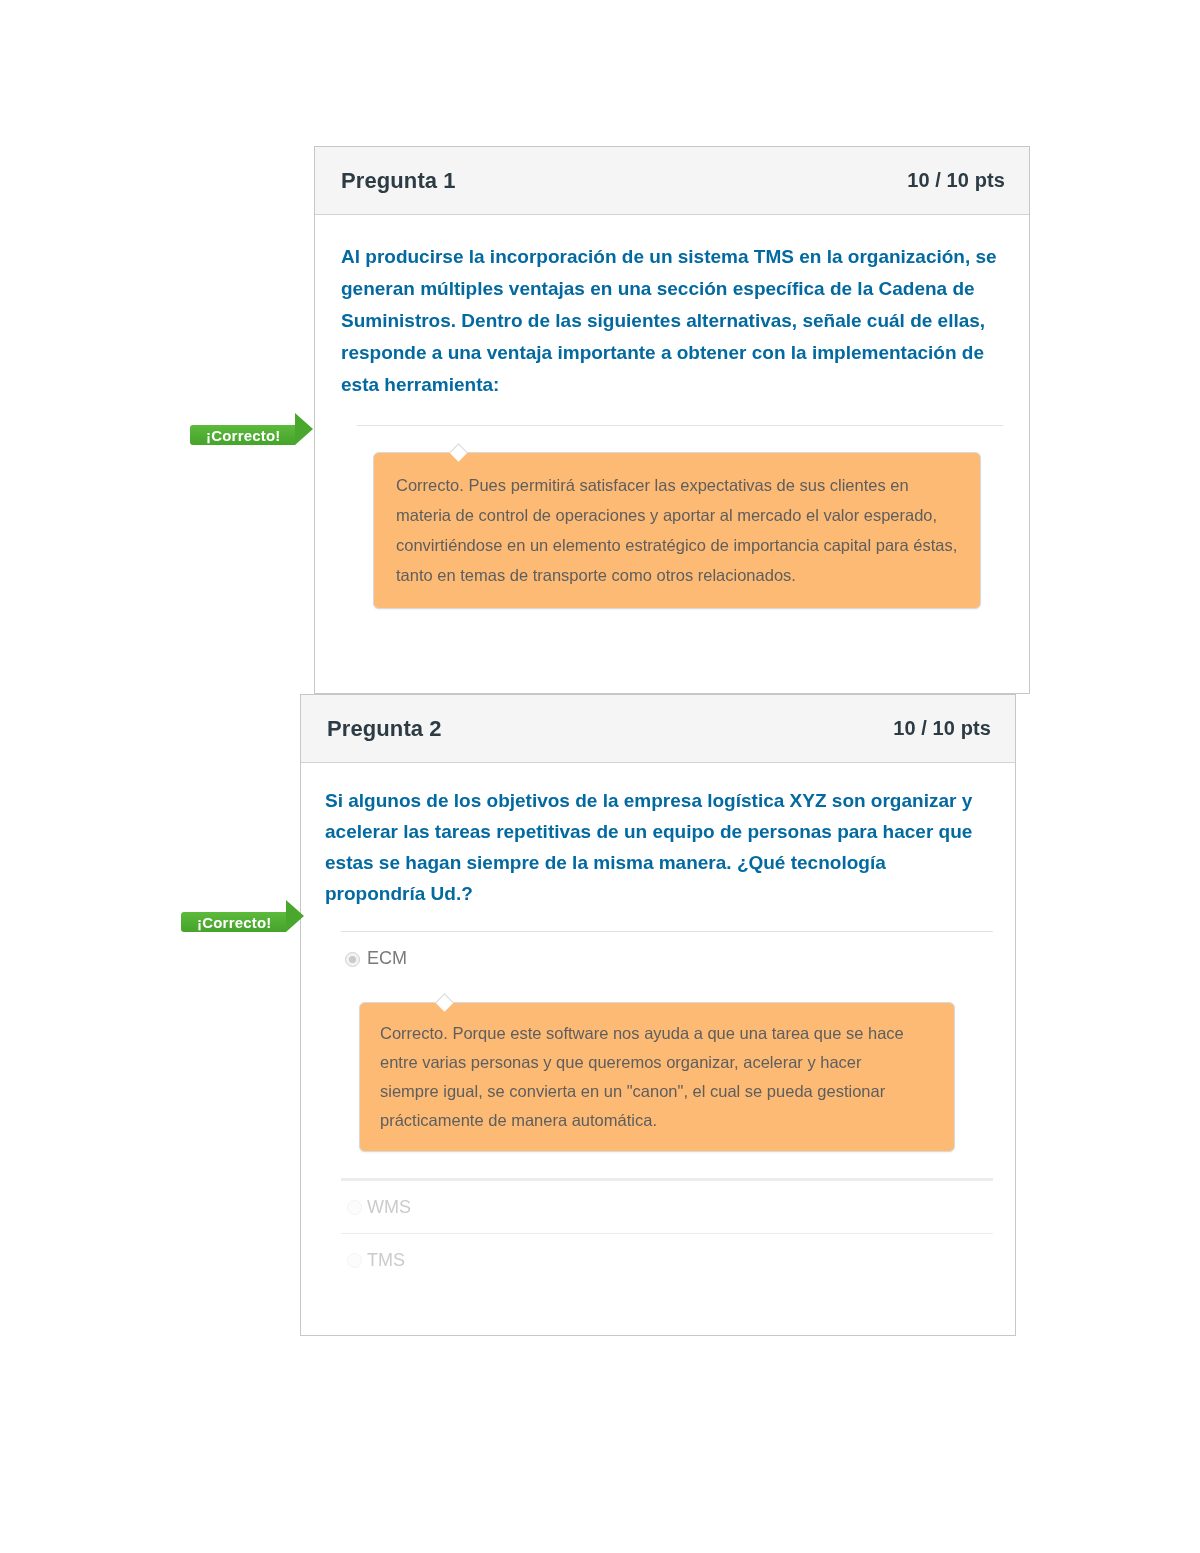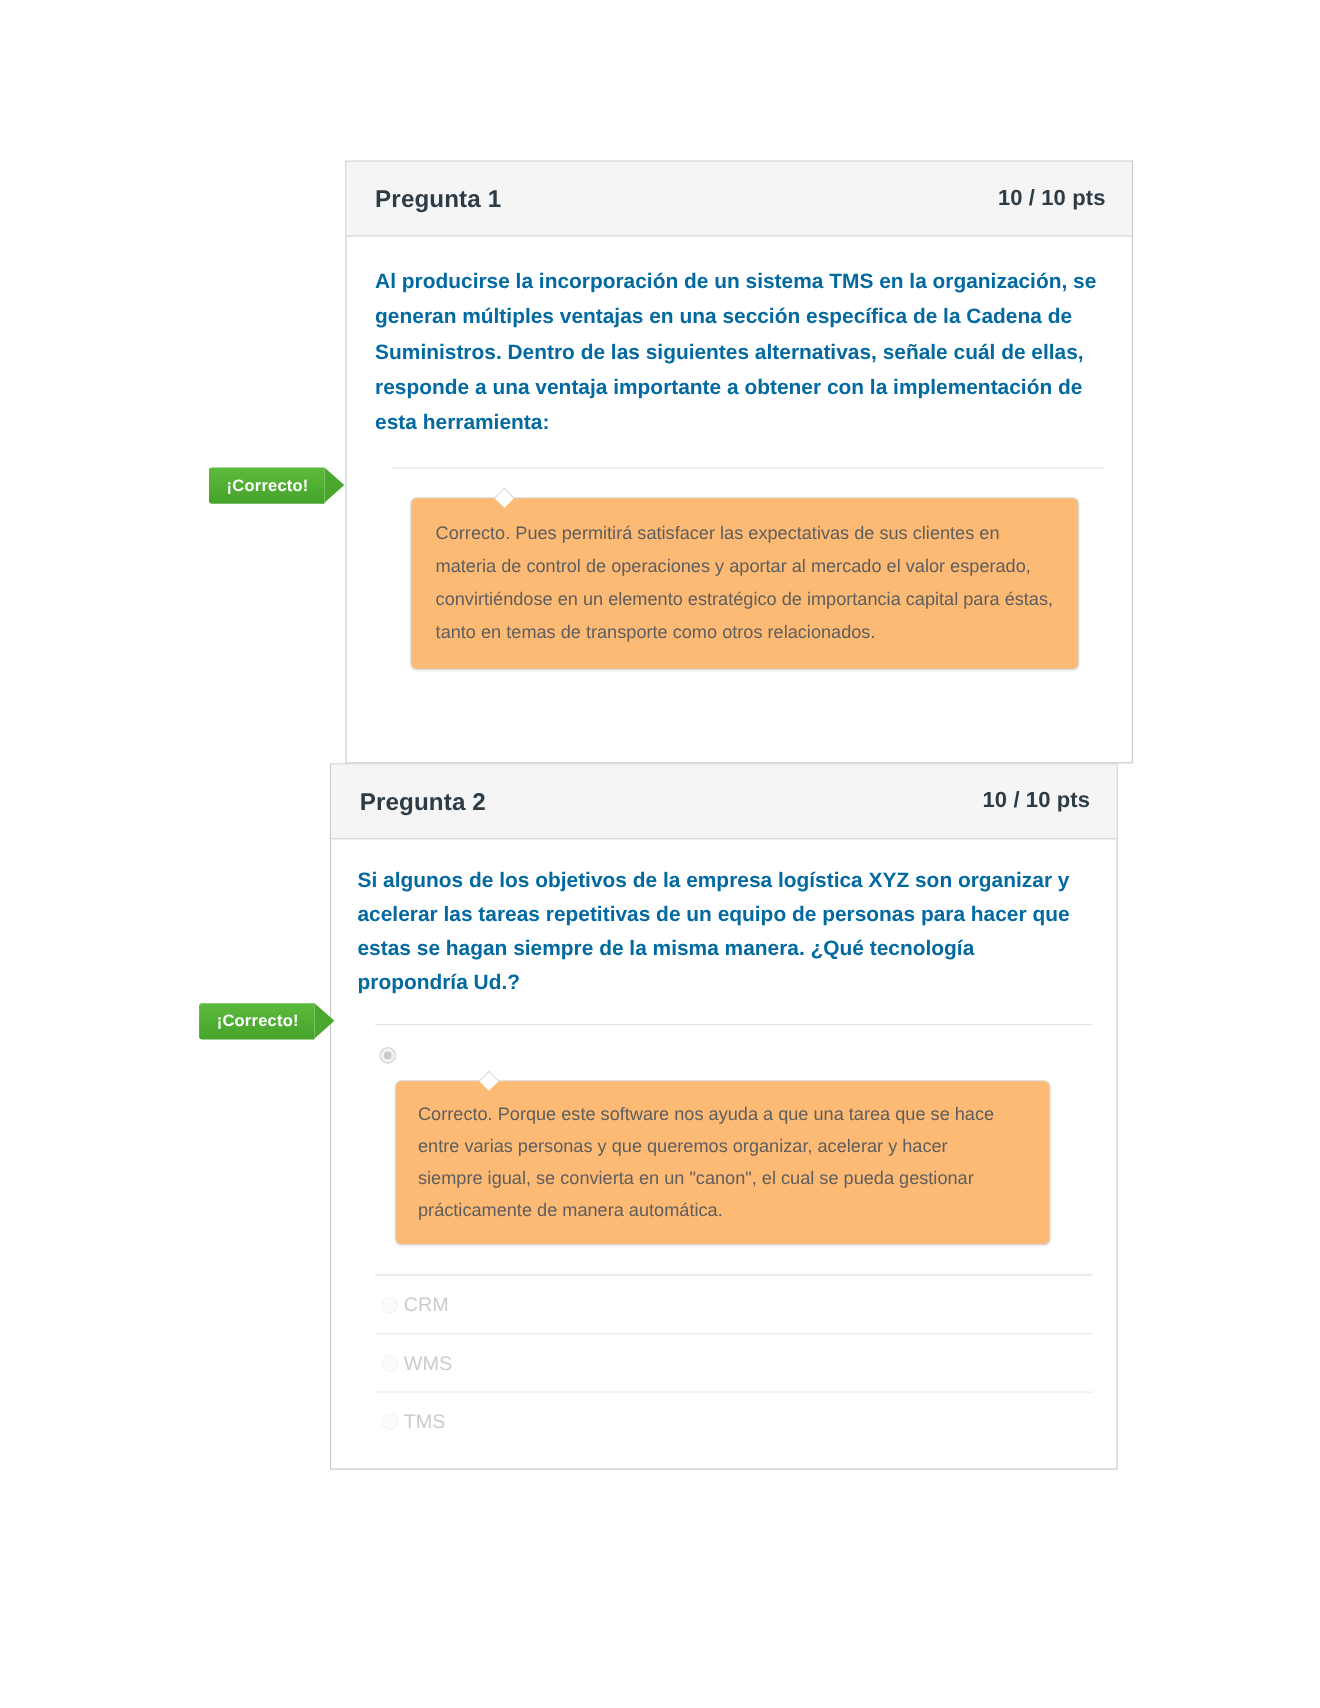--- a/index.html
+++ b/index.html
@@ -196,23 +196,23 @@
     box-sizing: border-box;
   }
   .opt-row .radio {
     top: 19px;
     left: 46px;
   }
 
   
   .ribbon {
     position: absolute;
-    height: 33px;
+    height: 20px;
     display: flex;
-    align-items: flex-start;
+    align-items: flex-end;
     z-index: 6;
   }
   .ribbon .body {
     height: 100%;
     background: linear-gradient(#5cba3c, #46a32b);
     border-top-left-radius: 3px;
     border-bottom-left-radius: 3px;
     display: flex;
     align-items: center;
     justify-content: center;
@@ -287,35 +287,32 @@
 
     <div class="qbody">
       <div class="qtext">Si algunos de los objetivos de la empresa logística XYZ son organizar y acelerar las tareas repetitivas de un equipo de personas para hacer que estas se hagan siempre de la misma manera. ¿Qué tecnología propondría Ud.?</div>
 
       <div class="divider"></div>
 
       <div class="answers">
 
         <div class="answer-row">
           <span class="radio selected"></span>
+          <div class="answer-text short">ECM</div>
         </div>
 
         <div class="feedback">
           <span>Correcto. Porque este software nos ayuda a que una tarea que se hace entre varias personas y que queremos organizar, acelerar y hacer siempre igual, se convierta en un "canon", el cual se pueda gestionar prácticamente de manera automática.</span>
         </div>
 
         <div style="height:26px"></div>
 
         <div class="opt-divider"></div>
 
         <div class="opt-divider"></div>
-        <div class="opt-row">
-          <span class="radio faint"></span>
-          <div class="answer-text short veryfaint">CRM</div>
-        </div>
 
         <div class="opt-divider"></div>
         <div class="opt-row">
           <span class="radio faint"></span>
           <div class="answer-text short veryfaint">WMS</div>
         </div>
 
         <div class="opt-divider"></div>
         <div class="opt-row">
           <span class="radio faint"></span>

